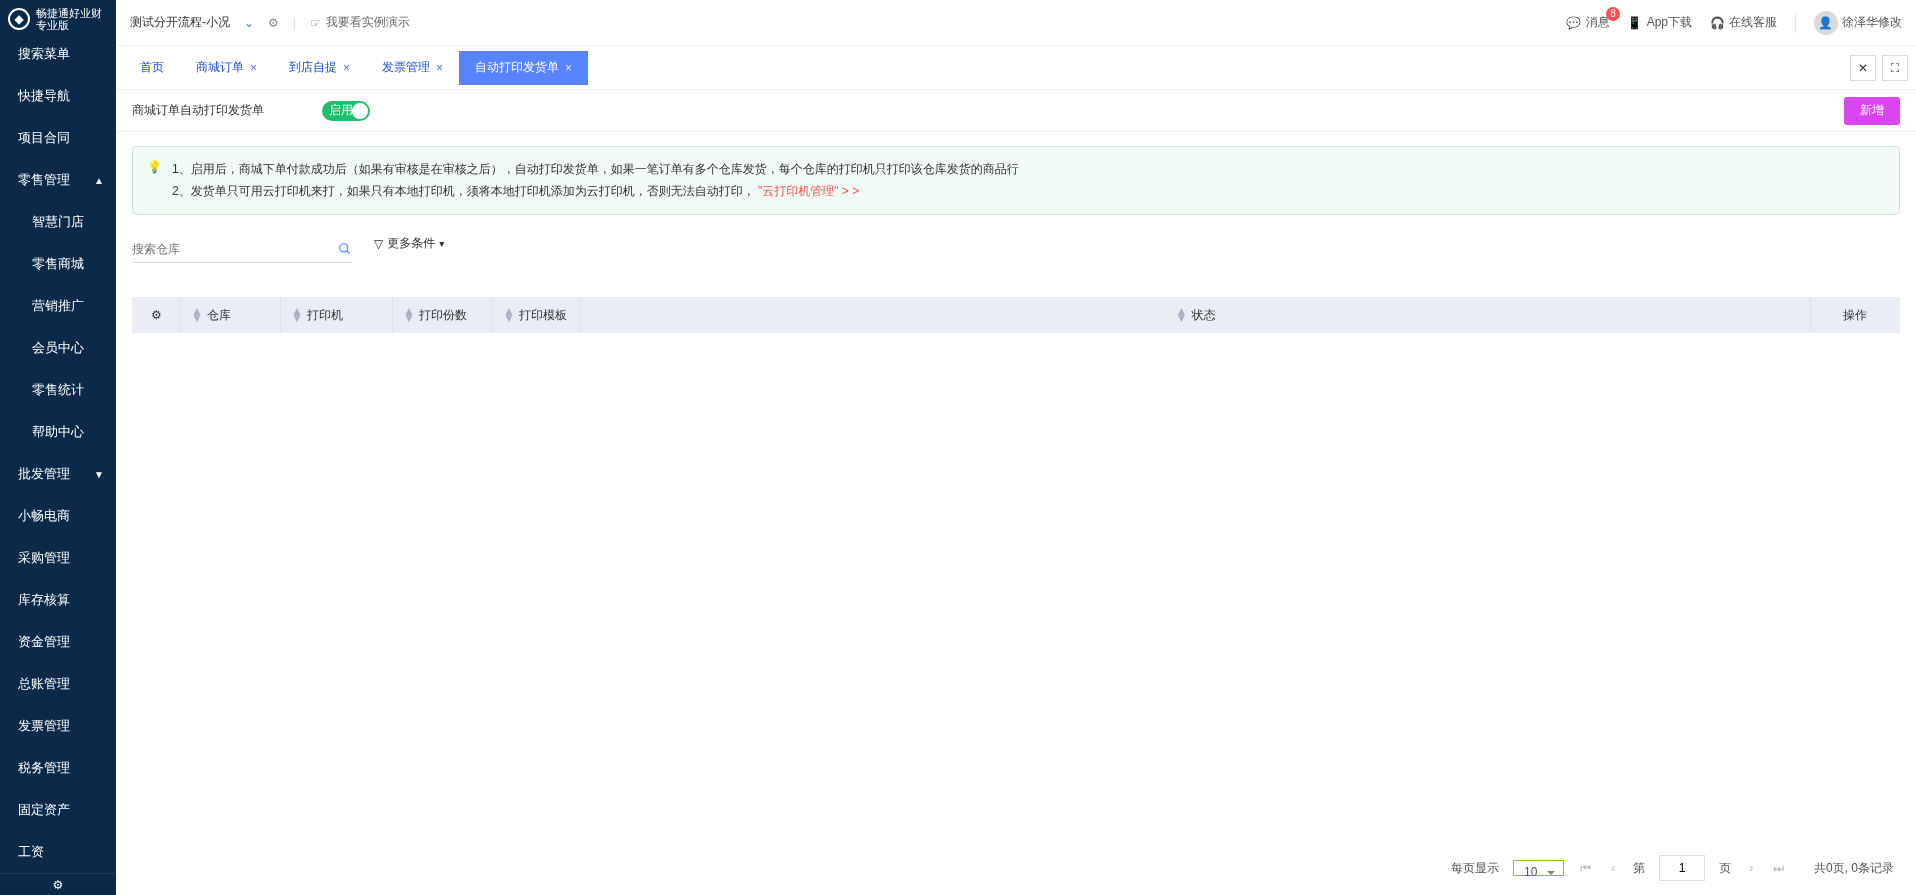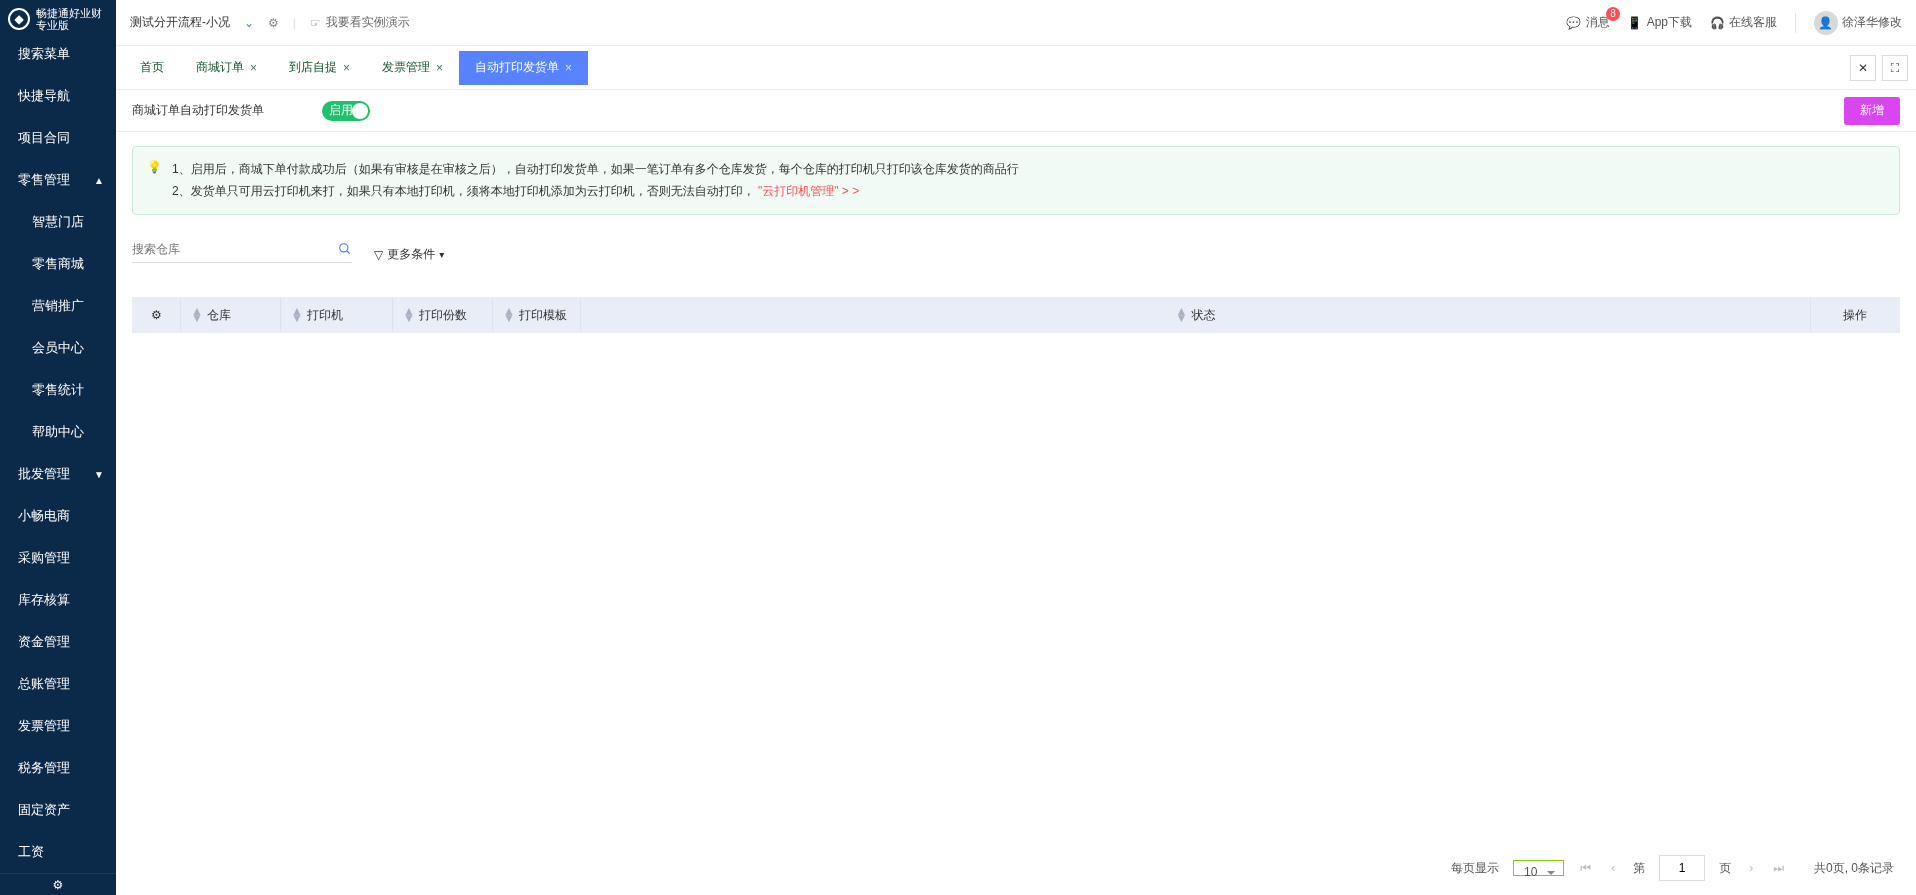--- a/index.html
+++ b/index.html
@@ -24,40 +24,40 @@
 .top-icon { color:#888; cursor:pointer; }
 .demo-link { color:#666; display:flex; align-items:center; gap:5px; cursor:pointer; }
 .top-spacer { flex:1; }
 .top-right { display:flex; align-items:center; gap:18px; color:#555; }
 .top-right .tri { display:flex; align-items:center; gap:4px; cursor:pointer; position:relative; }
 .badge { position:absolute; top:-7px; right:-10px; background:#ff4d4f; color:#fff; border-radius:8px; padding:0 4px; font-size:10px; line-height:14px; }
 .avatar { width:24px; height:24px; background:#d9d9d9; border-radius:50%; display:inline-flex; align-items:center; justify-content:center; color:#888; }
 .top-divider { width:1px; height:20px; background:#e5e5e5; }
 
 .tabs-row { height:44px; display:flex; align-items:center; padding:0 8px; border-bottom:1px solid #eee; position:relative; }
-.tab { padding:0 16px; height:34px; display:flex; align-items:center; gap:4px; color:#14532d; cursor:pointer; font-size:13px; }
+.tab { padding:0 16px; height:34px; display:flex; align-items:center; gap:4px; color:#1d4ed8; cursor:pointer; font-size:13px; }
 .tab.active { background:#5883ff; color:#fff; }
 .tab .close { font-size:12px; margin-left:2px; color:inherit; opacity:.8; }
 .tabs-right { margin-left:auto; display:flex; align-items:center; gap:6px; }
 .tabs-right .btn { width:26px; height:26px; border:1px solid #ddd; display:flex; align-items:center; justify-content:center; cursor:pointer; background:#fff; }
 
 .subbar { height:42px; display:flex; align-items:center; padding:0 16px; gap:10px; border-bottom:1px solid #eee; }
 .subbar-label { color:#333; }
 .switch { width:48px; height:20px; background:#1fbf6b; border-radius:11px; position:relative; display:flex; align-items:center; color:#fff; font-size:11px; padding-left:7px; cursor:pointer;margin-left:48px; }
 .switch::after { content:""; position:absolute; right:2px; top:2px; width:16px; height:16px; background:#fff; border-radius:50%; }
 .subbar-spacer { flex:1; }
 .btn-primary { background:#d946ef; color:#fff; border:none; height:28px; padding:0 16px; border-radius:3px; cursor:pointer; }
 
 .content { flex:1; overflow:auto; padding:14px 16px; display:flex; flex-direction:column; }
 .info-panel { border:1px solid #c9ead6; background:#f1faf5; border-radius:4px; padding:12px 14px; display:flex; gap:10px; }
 .bulb { color:#888; margin-top:1px; }
 .info-lines { line-height:1.8; color:#333; font-size:12px; }
 .info-lines .red { color:#ff4d4f; }
 
-.filter-row { display:flex; align-items:flex-end; gap:22px; margin:20px 0 34px; }
+.filter-row { display:flex; align-items:flex-start; gap:22px; margin:20px 0 34px; }
 .search-box { width:220px; height:28px; border-bottom:1px solid #ddd; display:flex; align-items:center; gap:6px; color:#888; }
 .search-box input { border:none; outline:none; flex:1; font-size:12px; background:transparent; }
 .search-box .s-icon { color:#4a7dff; cursor:pointer; }
 .more-filter { display:flex; align-items:center; gap:4px; color:#333; cursor:pointer; }
 
 .table-wrap { border:1px solid #e9ecf2; }
 .thead-row { display:flex; background:#e9edf5; height:34px; align-items:center; }
 .th { display:flex; align-items:center; gap:4px; padding:0 10px; border-right:1px solid #dde2ec; height:100%; color:#333; }
 .th:last-child { border-right:none; }
 .th .sort { color:#aab2c2; font-size:10px; display:flex; flex-direction:column; line-height:7px; }

